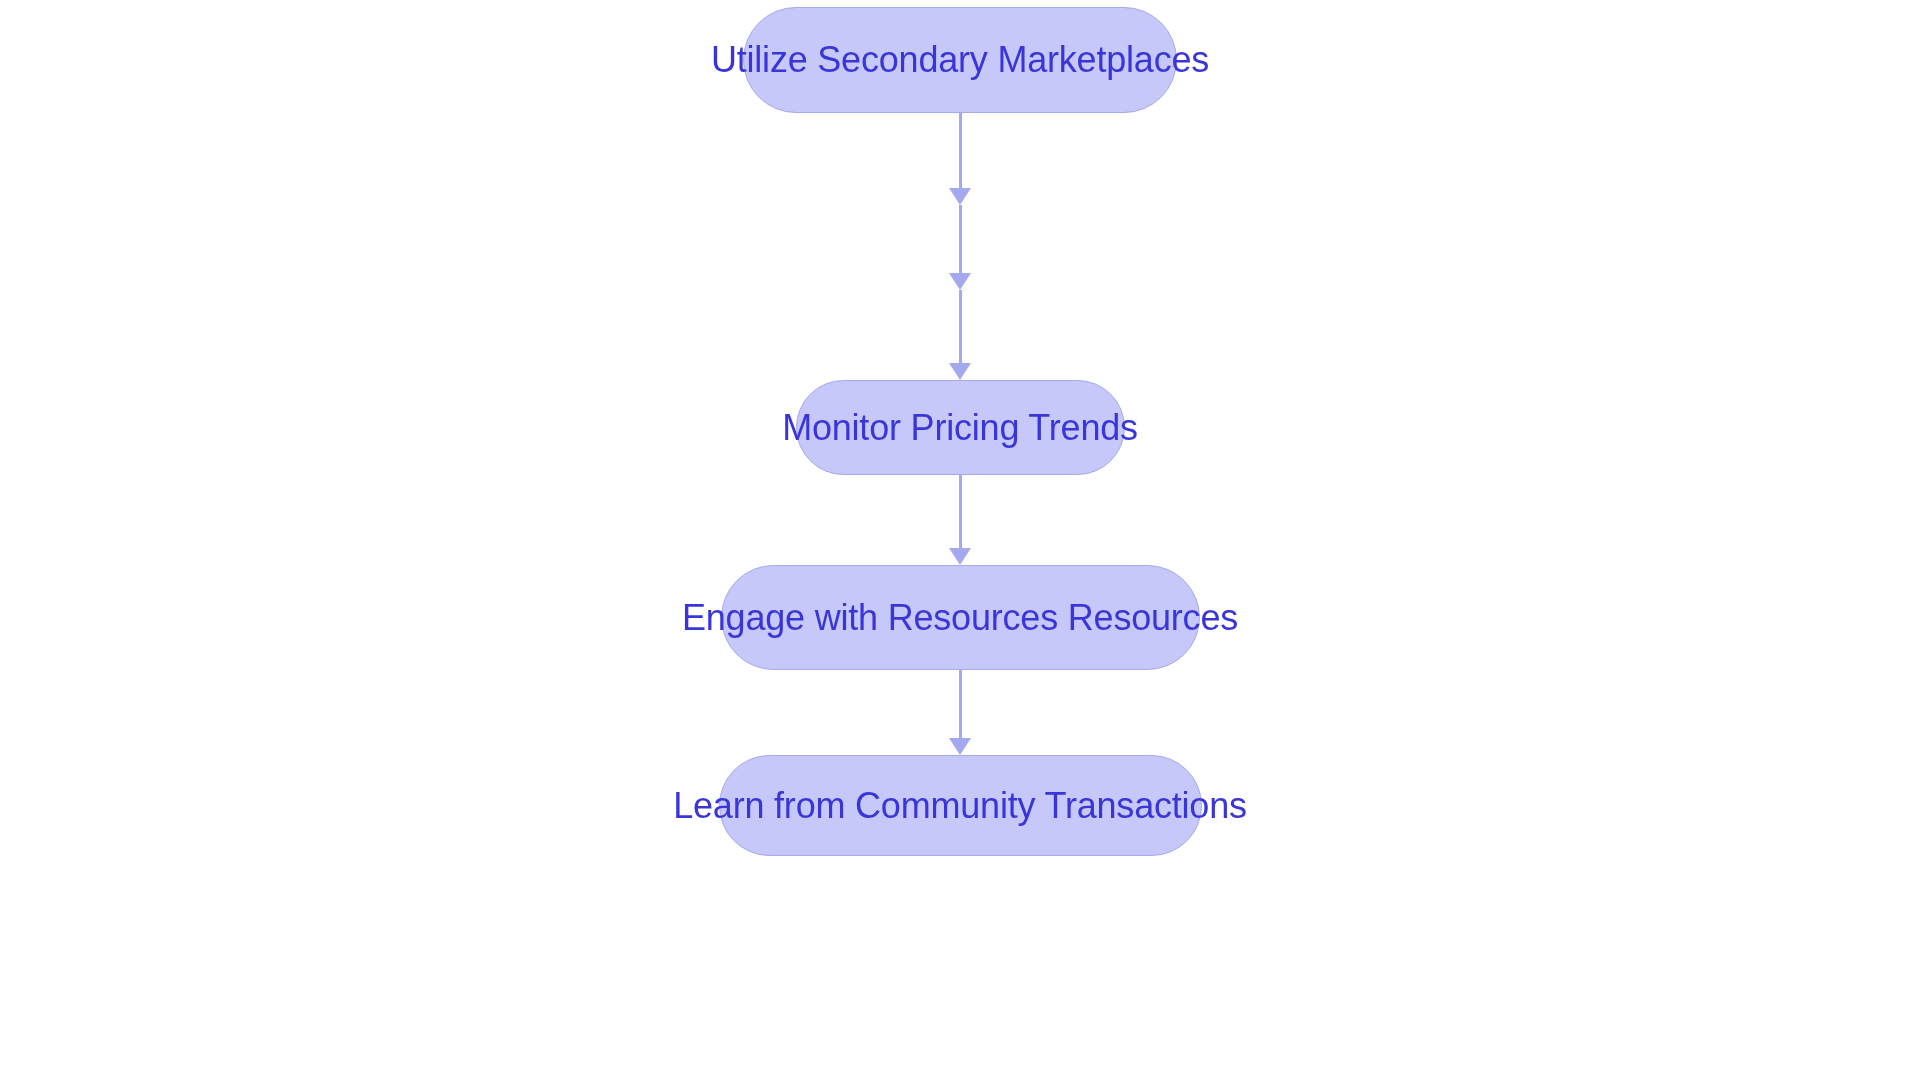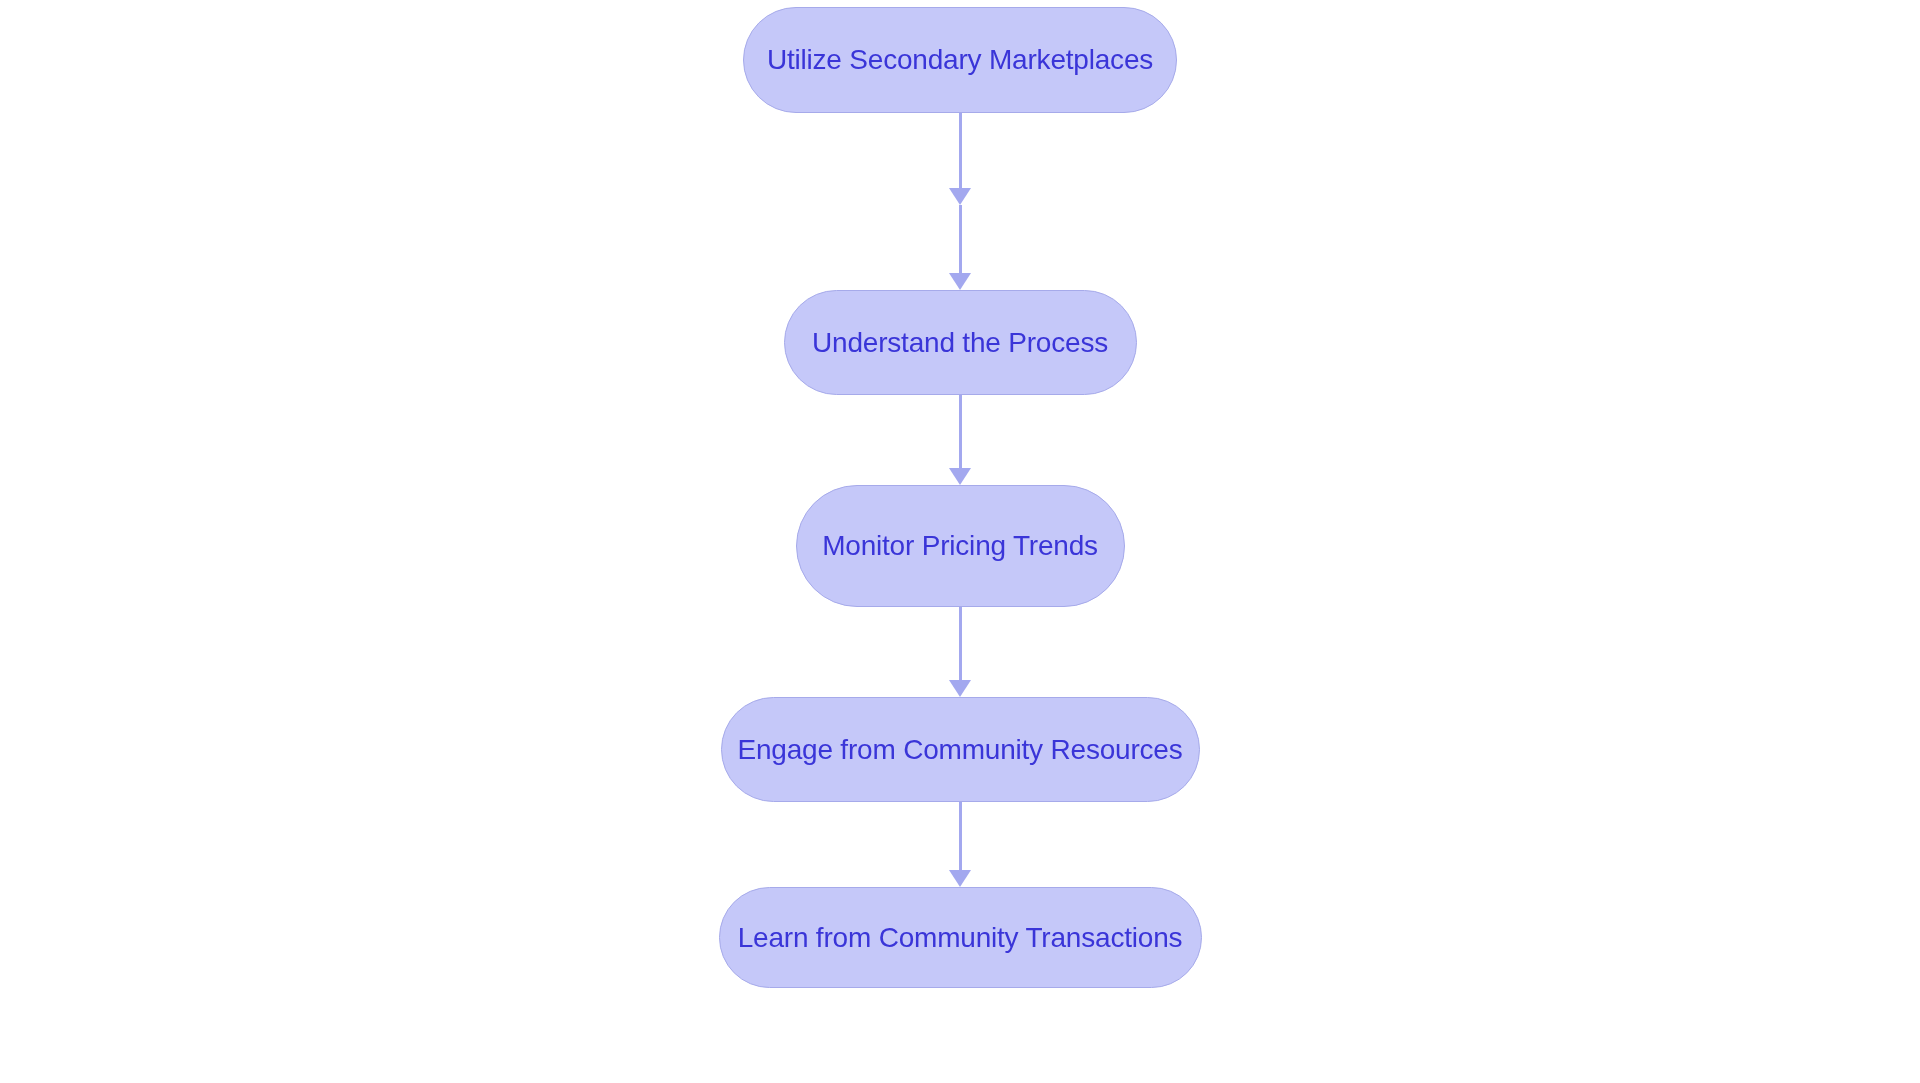--- a/index.html
+++ b/index.html
@@ -40,38 +40,38 @@
     position: relative;
     box-sizing: border-box;
     display: flex;
     align-items: center;
     justify-content: center;
     background: #c5c8f9;
     border: 1.6px solid #a6aaea;
     border-radius: 999px;
     color: #3a35d8;
     font-family: "Liberation Sans", sans-serif;
-    font-size: 28px;
+    font-size: 36px;
     font-weight: 400;
     letter-spacing: -0.2px;
     white-space: nowrap;
     line-height: 1;
     text-align: center;
   }
 
   .node-label {
     display: block;
     padding: 0 6px;
   }
 
   
   .node-0 { width: 434px; height: 106px; }
   .node-1 { width: 404px; height: 101px; }
   .node-2 { width: 353px; height: 105px; }
-  .node-3 { width: 329px; height: 122px; }
+  .node-3 { width: 329px; height: 95px; }
   .node-4 { width: 479px; height: 105px; }
   .node-5 { width: 483px; height: 101px; }
 
   .connector {
     position: relative;
     width: 40px;
     display: flex;
     flex-direction: column;
     align-items: center;
     justify-content: flex-start;
@@ -112,40 +112,37 @@
       <div class="connector-line"></div>
       <div class="connector-arrowhead"></div>
     </div>
 
 
     <div class="connector connector-1">
       <div class="connector-line"></div>
       <div class="connector-arrowhead"></div>
     </div>
 
-    <div class="node node-2">
-      <span class="node-label">Understand the Process</span>
-    </div>
 
     <div class="connector connector-2">
       <div class="connector-line"></div>
       <div class="connector-arrowhead"></div>
     </div>
 
     <div class="node node-3">
       <span class="node-label">Monitor Pricing Trends</span>
     </div>
 
     <div class="connector connector-3">
       <div class="connector-line"></div>
       <div class="connector-arrowhead"></div>
     </div>
 
     <div class="node node-4">
-      <span class="node-label">Engage from Community Resources</span>
+      <span class="node-label">Engage with Resources Resources</span>
     </div>
 
     <div class="connector connector-4">
       <div class="connector-line"></div>
       <div class="connector-arrowhead"></div>
     </div>
 
     <div class="node node-5">
       <span class="node-label">Learn from Community Transactions</span>
     </div>

